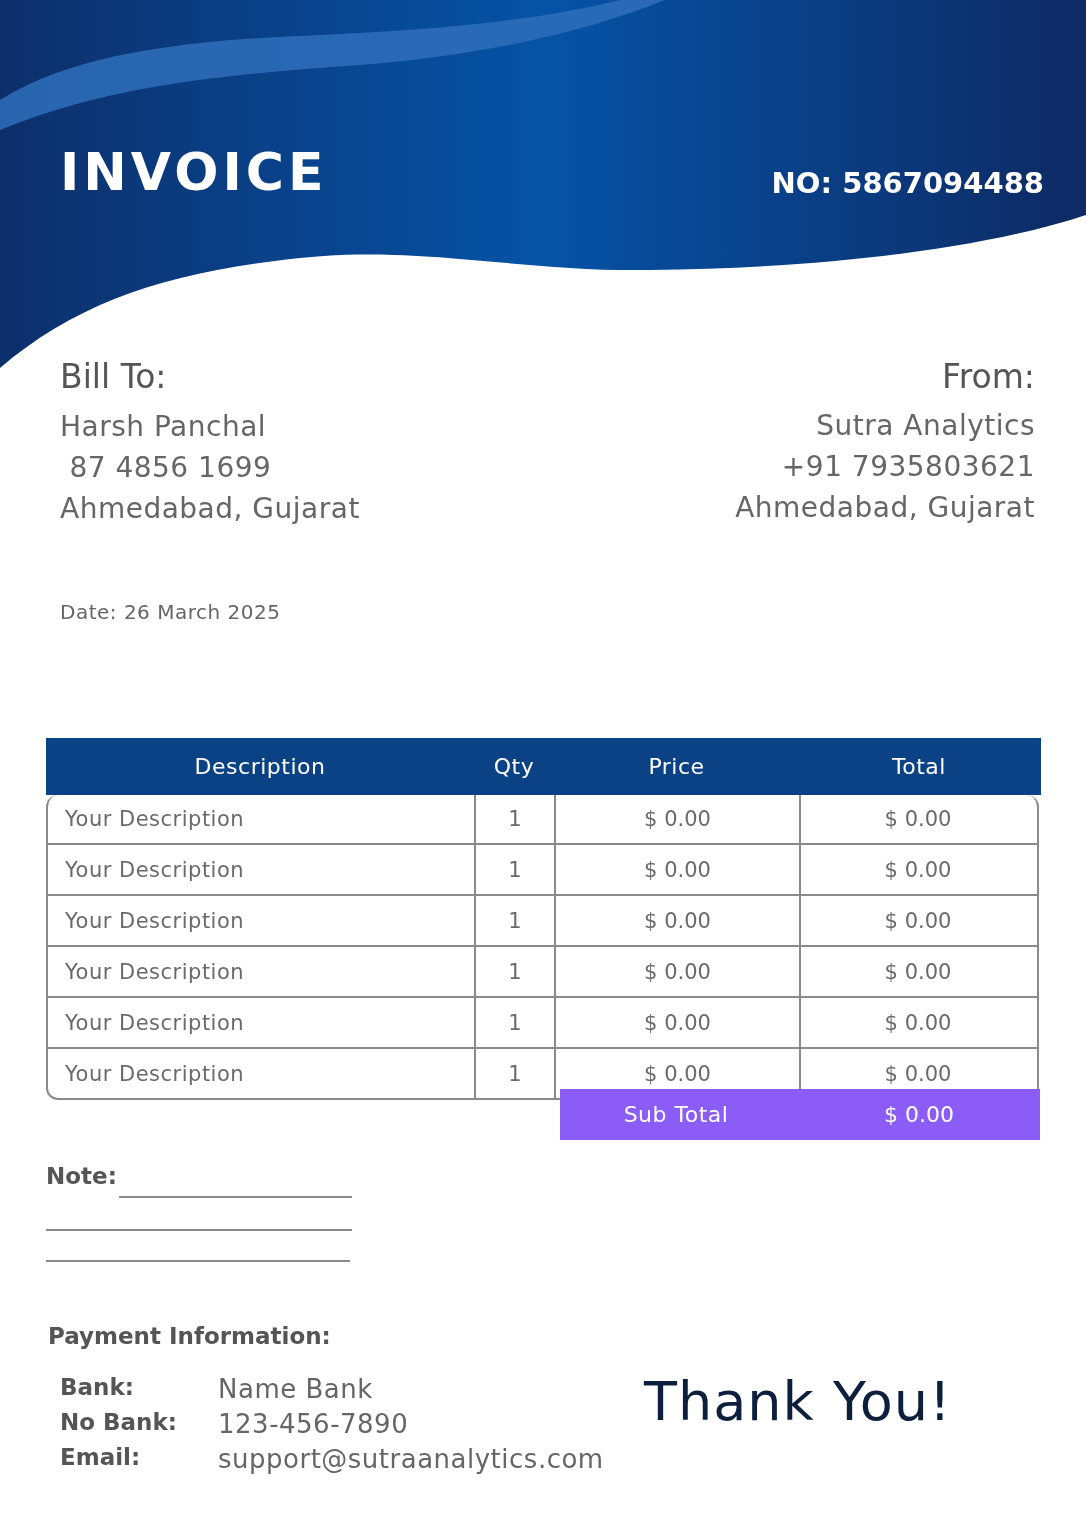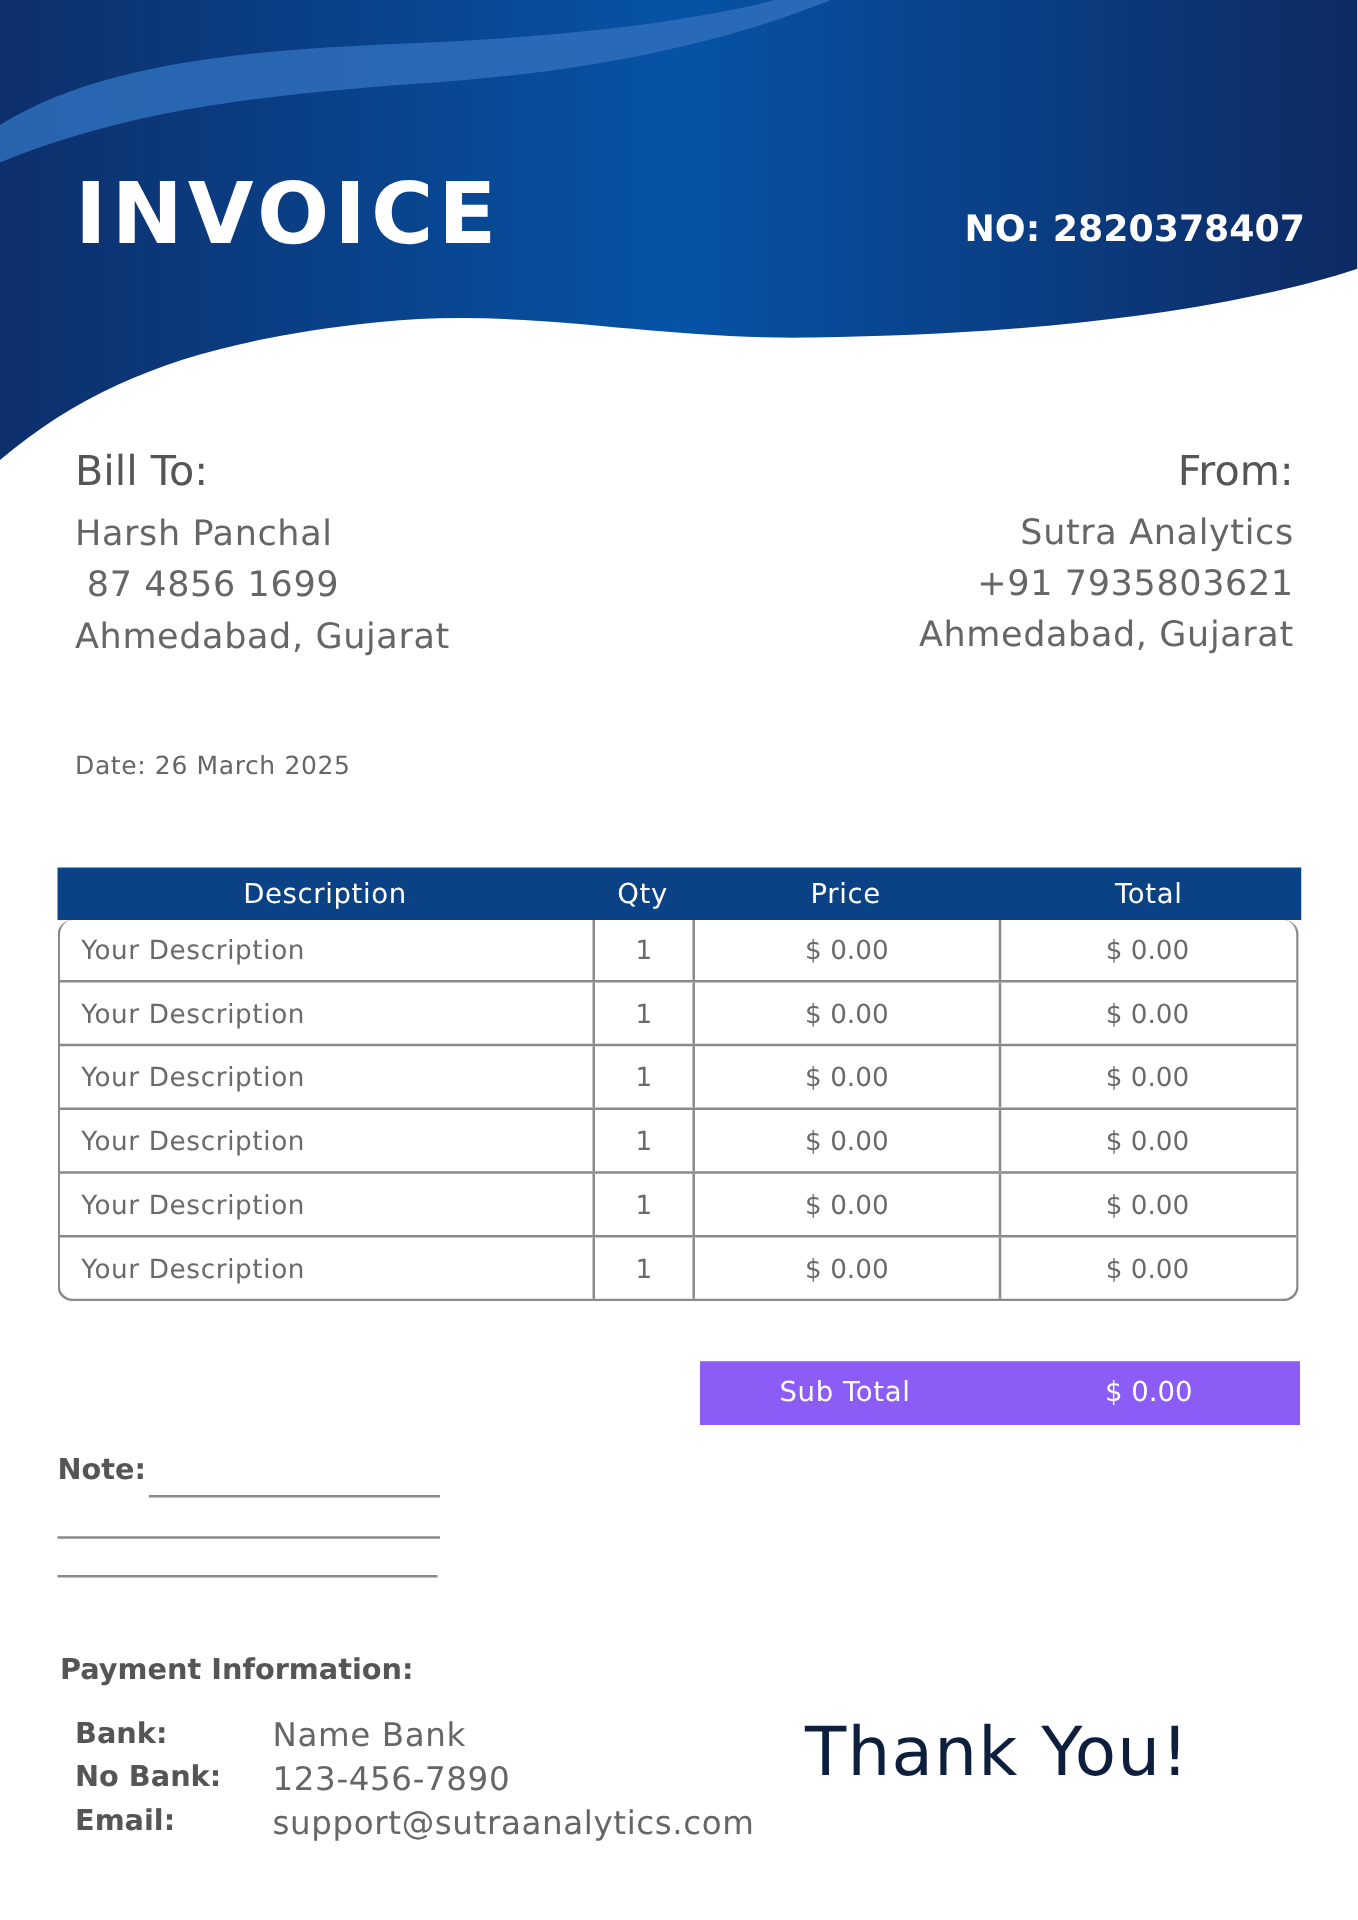--- a/index.html
+++ b/index.html
@@ -4,38 +4,38 @@
 <style>
   * { box-sizing: border-box; margin: 0; padding: 0; }
   html, body { width: 1086px; height: 1536px; background: #ffffff; overflow: hidden; }
   body { position: relative; font-family: "DejaVu Sans", sans-serif; color: #5e5e5e; }
 
   .header-bg { position: absolute; left: 0; top: 0; width: 1086px; height: 380px; }
 
   .title {
     position: absolute; left: 60px; top: 132px;
     font-family: "DejaVu Sans", sans-serif; font-weight: bold;
-    font-size: 68px; letter-spacing: 4px; color: #ffffff; line-height: 80px;
+    font-size: 52px; letter-spacing: 4px; color: #ffffff; line-height: 80px;
   }
   .invoice-no {
     position: absolute; right: 42px; top: 165px;
     font-family: "DejaVu Sans", sans-serif; font-weight: bold;
     font-size: 29px; color: #ffffff; line-height: 36px;
   }
 
   .party-heading { position: absolute; top: 356px; font-weight: normal; font-size: 33px; color: #555555; line-height: 42px; }
   .party-line { position: absolute; font-size: 28px; color: #666666; line-height: 34px; white-space: pre; letter-spacing: 0.5px; }
   .left { left: 60px; }
   .right { right: 51px; text-align: right; }
 
   .date { position: absolute; left: 60px; top: 595px; font-size: 20px; color: #666666; line-height: 34px; letter-spacing: 0.5px; }
 
   
   .table { position: absolute; left: 46px; top: 694px; width: 995px; }
-  .thead { display: flex; height: 42px; background: #0b4285; color: #ffffff; font-size: 22px; }
+  .thead { display: flex; height: 57px; background: #0b4285; color: #ffffff; font-size: 22px; margin-top: 44px; }
   .thead div { display: flex; align-items: center; justify-content: center; letter-spacing: 0.5px; }
   .c1 { width: 428px; }
   .c2 { width: 80px; }
   .c3 { width: 245px; }
   .c4 { width: 240px; }
   .tbody { border-left: 2px solid #8a8a8a; border-right: 2px solid #8a8a8a; border-bottom: 2px solid #8a8a8a; margin-right: 2px; border-radius: 12px; }
   .row { display: flex; height: 51px; border-top: 2px solid #8a8a8a; font-size: 21px; color: #6a6a6a; }
   .row:first-child { border-top: none; height: 48px; }
   .row > div { display: flex; align-items: center; border-left: 2px solid #8a8a8a; }
   .row > div:first-child { border-left: none; padding-left: 17px; letter-spacing: 0.5px; }
@@ -70,21 +70,21 @@
       <stop offset="0" stop-color="#0d2f6b"></stop>
       <stop offset="0.5" stop-color="#0653a6"></stop>
       <stop offset="1" stop-color="#0e2a63"></stop>
     </linearGradient>
   </defs>
   <path d="M0,0 L1086,0 L1086,215 C980,250 820,268 650,270 C520,272 420,245 300,258 C170,272 80,300 0,368 Z" fill="url(#g1)"></path>
   <path d="M0,100 C80,50 200,40 320,35 C440,30 540,20 620,0 L665,0 C590,30 490,55 360,65 C220,75 110,85 0,130 Z" fill="#2f6fbb" opacity="0.85"></path>
 </svg>
 
 <div class="title">INVOICE</div>
-<div class="invoice-no">NO: 2820378407</div>
+<div class="invoice-no">NO: 5867094488</div>
 
 <div class="party-heading left">Bill To:</div>
 <div class="party-line left" style="top:410px">Harsh Panchal</div>
 <div class="party-line left" style="top:451px"> 87 4856 1699</div>
 <div class="party-line left" style="top:492px">Ahmedabad, Gujarat</div>
 
 <div class="party-heading right">From:</div>
 <div class="party-line right" style="top:409px">Sutra Analytics</div>
 <div class="party-line right" style="top:450px">+91 7935803621</div>
 <div class="party-line right" style="top:491px">Ahmedabad, Gujarat</div>

